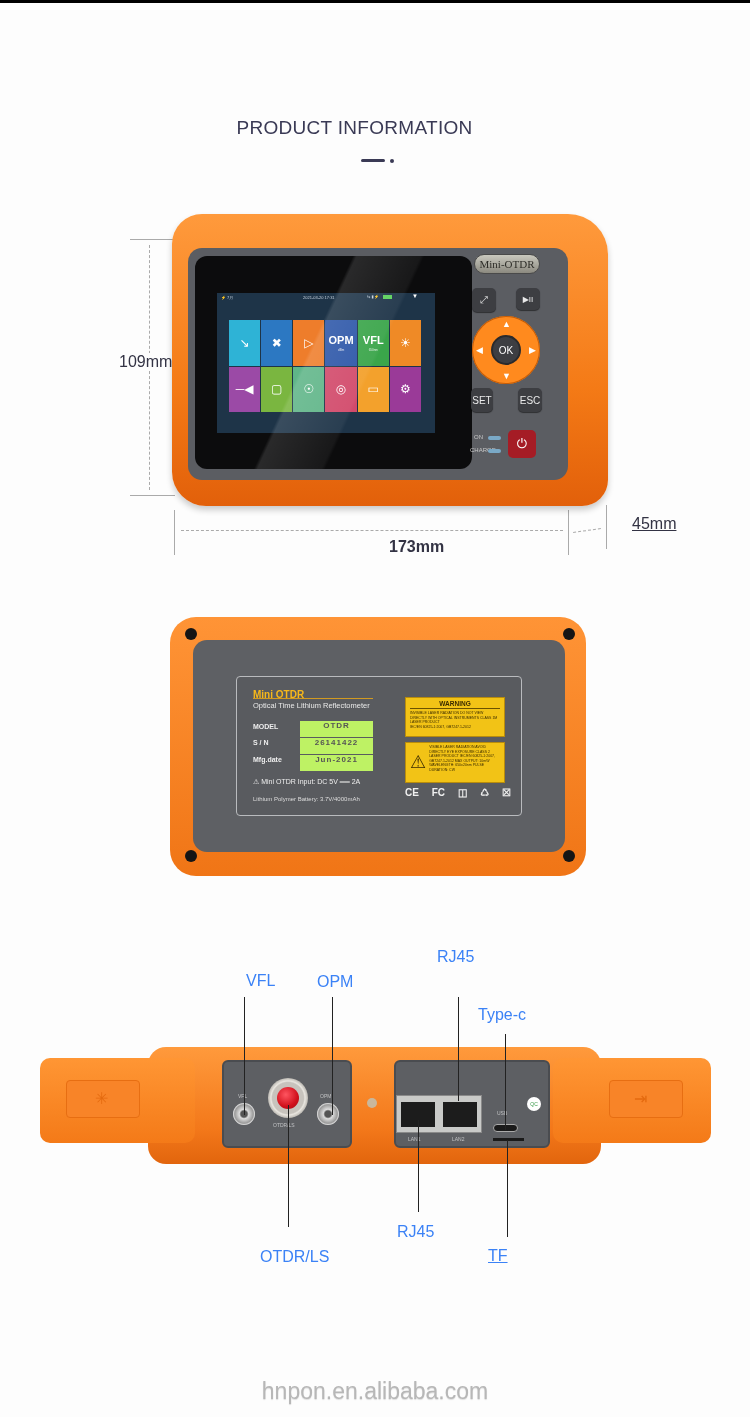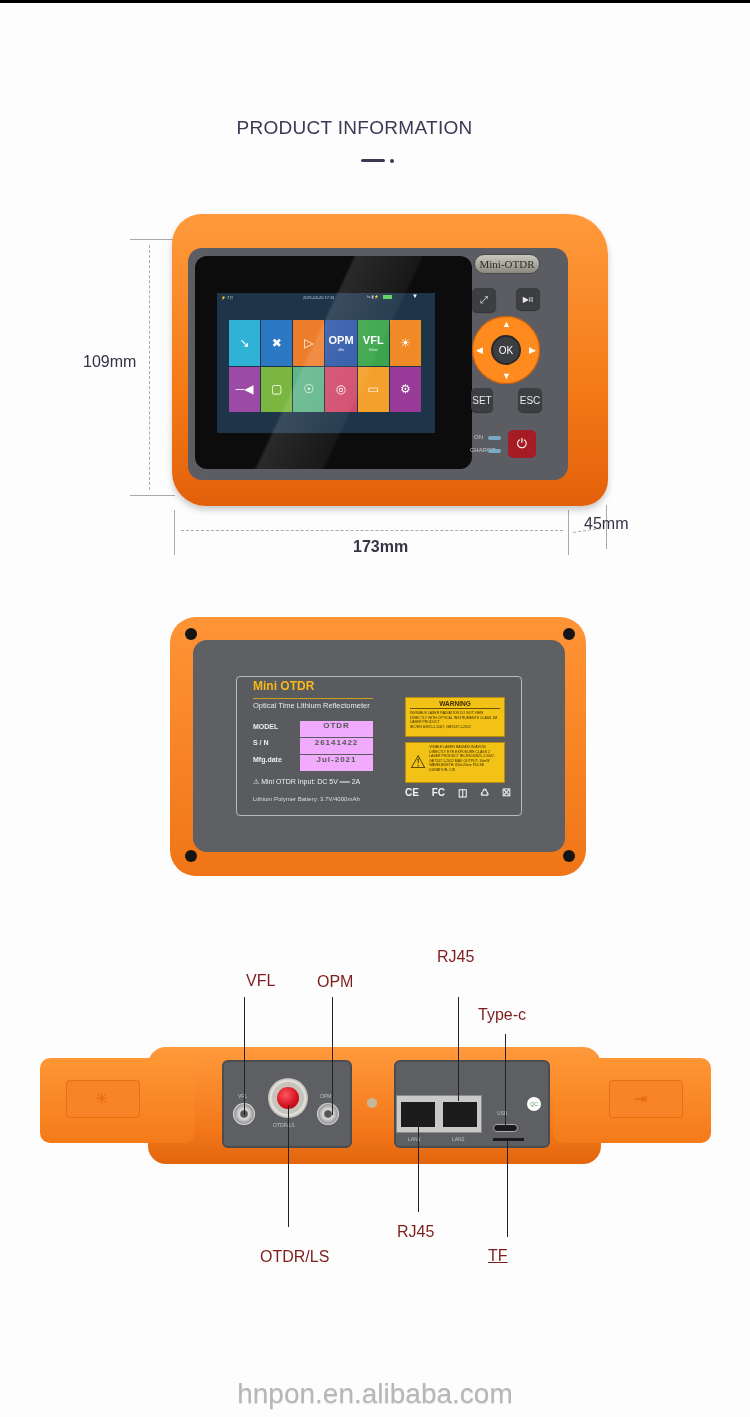--- a/index.html
+++ b/index.html
@@ -10,21 +10,21 @@
 
   .title { left: 0; top: 117px; width: 688px; text-align: center; font-size: 19px; letter-spacing: 0.3px; color: #3a3a55; padding-left: 21px; }
   .title-dash { left: 361px; top: 159px; width: 24px; height: 3px; background: #3a3a55; border-radius: 2px; }
   .title-dot { left: 390px; top: 159px; width: 4px; height: 4px; background: #3a3a55; border-radius: 50%; }
 
   
   .dim-line-h { height: 1px; background: #aaa; }
   .dim-line-v { width: 1px; background: #aaa; }
   .dash-v { width: 0; border-left: 1px dashed #aaa; }
   .dash-h { height: 0; border-top: 1px dashed #aaa; }
-  .dim-label { font-size: 16px; color: #333344; }
+  .dim-label { font-size: 16px; color: #333344; margin-left: 36px; }
 
   
   .bumper { left: 172px; top: 214px; width: 436px; height: 292px; background: linear-gradient(180deg,#ff9a3c,#f47a16 60%,#e2600a); border-radius: 30px 40px 26px 34px; box-shadow: 0 4px 6px rgba(0,0,0,0.2); }
   .bezel { left: 188px; top: 248px; width: 380px; height: 232px; background: #5b5d62; border-radius: 14px; }
   .screen-glass { left: 195px; top: 256px; width: 277px; height: 213px; background: #0c0c0d; border-radius: 12px; overflow: hidden; }
   .screen { left: 217px; top: 293px; width: 218px; height: 140px; background: #1e3448; }
   .status-bar { left: 0; top: 0; width: 218px; height: 10px; font-size: 4px; color: #c7d3df; }
   .glare { left: 195px; top: 256px; width: 277px; height: 213px; border-radius: 12px; background: linear-gradient(115deg, transparent 42%, rgba(255,255,255,0.12) 43%, rgba(255,255,255,0.05) 60%, transparent 61%); pointer-events:none; }
   .tile-grid { left: 12px; top: 27px; width: 192px; height: 92px; display: grid; grid-template-columns: repeat(6, 1fr); grid-template-rows: 1fr 1fr; gap: 1px; }
   .tile { display: flex; flex-direction: column; align-items: center; justify-content: center; color: #fff; font-size: 11px; font-weight: bold; }
@@ -38,46 +38,46 @@
   .ok-btn { left: 491px; top: 335px; width: 30px; height: 30px; border-radius: 50%; background: #3d3e42; color: #fff; font-size: 10px; display: flex; align-items: center; justify-content: center; border: 2px solid #2a2a2c; }
   .power-btn { left: 508px; top: 430px; width: 28px; height: 28px; border-radius: 5px; background: #a51c25; color: #fff; font-size: 13px; display: flex; align-items: center; justify-content: center; }
   .led-label { font-size: 6px; color: #c8c8c8; }
   .led { width: 13px; height: 4px; border-radius: 2px; background: #7aa9c7; }
 
   
   .back-bumper { left: 170px; top: 617px; width: 416px; height: 259px; background: linear-gradient(180deg,#ff9436,#f07516); border-radius: 26px; }
   .back-panel { left: 193px; top: 640px; width: 372px; height: 212px; background: #5e6064; border-radius: 14px; }
   .screw { width: 12px; height: 12px; border-radius: 50%; background: #151515; }
   .label-plate { left: 236px; top: 676px; width: 286px; height: 140px; background: #595b5f; border: 1px solid #b9bbbe; border-radius: 4px; }
-  .lp-title { left: 16px; top: 2px; color: #f7b81a; font-size: 12px; font-weight: bold; }
+  .lp-title { left: 16px; top: 12px; color: #f7b81a; font-size: 10px; font-weight: bold; }
   .lp-underline { left: 16px; top: 21px; width: 120px; height: 1px; background: #d19a21; }
   .lp-sub { left: 16px; top: 24px; color: #e8e8e8; font-size: 7.5px; }
   .lp-key { left: 16px; color: #eee; font-size: 7px; font-weight: bold; }
-  .lp-val { left: 63px; width: 73px; height: 16px; background: #f0abfc; color: #555; font-size: 8px; font-weight: bold; letter-spacing: 1px; text-align: center; line-height: 10px; }
+  .lp-val { left: 63px; width: 73px; height: 16px; background: #bef264; color: #555; font-size: 8px; font-weight: bold; letter-spacing: 1px; text-align: center; line-height: 10px; }
   .lp-input { left: 16px; top: 101px; color: #eee; font-size: 7px; }
   .lp-battery { left: 16px; top: 119px; color: #ddd; font-size: 6px; }
   .warn-box { background: #f2c316; border: 1px solid #b88c0c; color: #3a2b00; font-size: 3.5px; line-height: 4.5px; padding: 2px 4px; }
   .warn-title { font-size: 6.5px; font-weight: bold; text-align: center; border-bottom: 1px solid #6b5200; margin-bottom: 2px; line-height: 8px; }
   .cert-row { left: 168px; top: 110px; width: 106px; display: flex; justify-content: space-between; color: #f0f0f0; font-size: 10px; font-weight: bold; }
 
   
   .port-body { left: 148px; top: 1047px; width: 453px; height: 117px; background: linear-gradient(180deg,#ff9a3c,#f3781a 70%,#e2650d); border-radius: 18px; }
   .flap { background: linear-gradient(180deg,#ff9634,#f47a18); border-radius: 10px; }
   .flap-inner { border: 1px solid #e76e12; border-radius: 4px; background: #f88428; }
   .port-panel { background: #5d5f63; border-radius: 6px; border: 2px solid #4a4c50; }
   .fc-conn { border-radius: 50%; background: radial-gradient(circle,#555 20%,#ddd 30%,#9a9a9a 60%,#e6e6e6 70%); }
   .red-cap-outer { border-radius: 50%; background: radial-gradient(circle,#c7c3bd 55%,#e9e6e0 60%,#a9a6a0 75%); }
   .red-cap { border-radius: 50%; background: radial-gradient(circle at 40% 35%,#ff5560,#d1101c 60%,#a10912); }
   .rj45 { background: #c9cac8; border: 1px solid #8a8a8a; }
   .rj45-hole { background: #1c1c1c; }
   .port-tiny { font-size: 5px; color: #c1c2c4; }
   .callout-line { width: 1px; background: #222; }
-  .callout-label { font-size: 16px; color: #7f1d1d; }
-
-  .footer { left: 0; top: 1378px; width: 750px; text-align: center; font-size: 28px; color: #b7b7b7; text-shadow: 0 1px 1px #ddd; }
+  .callout-label { font-size: 16px; color: #3b82f6; }
+
+  .footer { left: 0; top: 1378px; width: 750px; text-align: center; font-size: 23px; color: #b7b7b7; text-shadow: 0 1px 1px #ddd; }
 </style>
 </head>
 <body>
 
 <div class="topbar"></div>
 
 <div class="abs title">PRODUCT INFORMATION</div>
 <div class="abs title-dash"></div>
 <div class="abs title-dot"></div>
 
@@ -86,21 +86,21 @@
 <div class="abs dash-v" style="left:149px;top:245px;height:245px;"></div>
 <div class="abs dim-label" style="left:83px;top:353px;background:#fdfdfd;">109mm</div>
 
 <div class="abs dim-line-v" style="left:174px;top:510px;height:45px;"></div>
 <div class="abs dim-line-v" style="left:568px;top:510px;height:45px;"></div>
 <div class="abs dash-h" style="left:181px;top:530px;width:382px;"></div>
 <div class="abs dim-label" style="left:353px;top:538px;font-weight:bold;">173mm</div>
 
 <div class="abs dim-line-v" style="left:606px;top:505px;height:44px;"></div>
 <div class="abs dash-h" style="left:573px;top:530px;width:28px;transform:rotate(-8deg);"></div>
-<div class="abs dim-label" style="left:584px;top:515px;">45mm</div>
+<div class="abs dim-label" style="left:596px;top:515px;text-decoration:underline;">45mm</div>
 
 <div class="abs bumper"></div>
 <div class="abs bezel"></div>
 <div class="abs screen-glass"></div>
 <div class="abs screen">
   <div class="abs status-bar">
     <span class="abs" style="left:4px;top:2px;">⚡ 7月</span>
     <span class="abs" style="left:86px;top:2px;">2021-03-20 17:31</span>
     <span class="abs" style="left:150px;top:1px;">⇆ ▮ ⚡</span>
     <span class="abs" style="left:166px;top:2px;width:9px;height:4px;background:#5bd15b;"></span>
@@ -185,21 +185,21 @@
 
 <div class="abs label-plate">
   <div class="abs lp-title">Mini OTDR</div>
   <div class="abs lp-underline"></div>
   <div class="abs lp-sub">Optical Time Lithium Reflectometer</div>
   <div class="abs lp-key" style="top:46px;">MODEL</div>
   <div class="abs lp-val" style="top:44px;">OTDR</div>
   <div class="abs lp-key" style="top:62px;">S / N</div>
   <div class="abs lp-val" style="top:61px;">26141422</div>
   <div class="abs lp-key" style="top:79px;">Mfg.date</div>
-  <div class="abs lp-val" style="top:78px;">Jul-2021</div>
+  <div class="abs lp-val" style="top:78px;">Jun-2021</div>
   <div class="abs lp-input">⚠ Mini OTDR Input: DC 5V ══ 2A</div>
   <div class="abs lp-battery">Lithium Polymer Battery: 3.7V/4000mAh</div>
 
   <div class="abs warn-box" style="left:168px;top:20px;width:100px;height:40px;">
     <div class="warn-title">WARNING</div>
     <div>INVISIBLE LASER RADIATION DO NOT VIEW DIRECTLY WITH OPTICAL INSTRUMENTS CLASS 1M LASER PRODUCT</div>
     <div>IEC/EN 60825-1:2007, GB7247.1-2012</div>
   </div>
   <div class="abs warn-box" style="left:168px;top:65px;width:100px;height:41px;display:flex;gap:3px;">
     <span style="font-size:18px;line-height:34px;">⚠</span>

